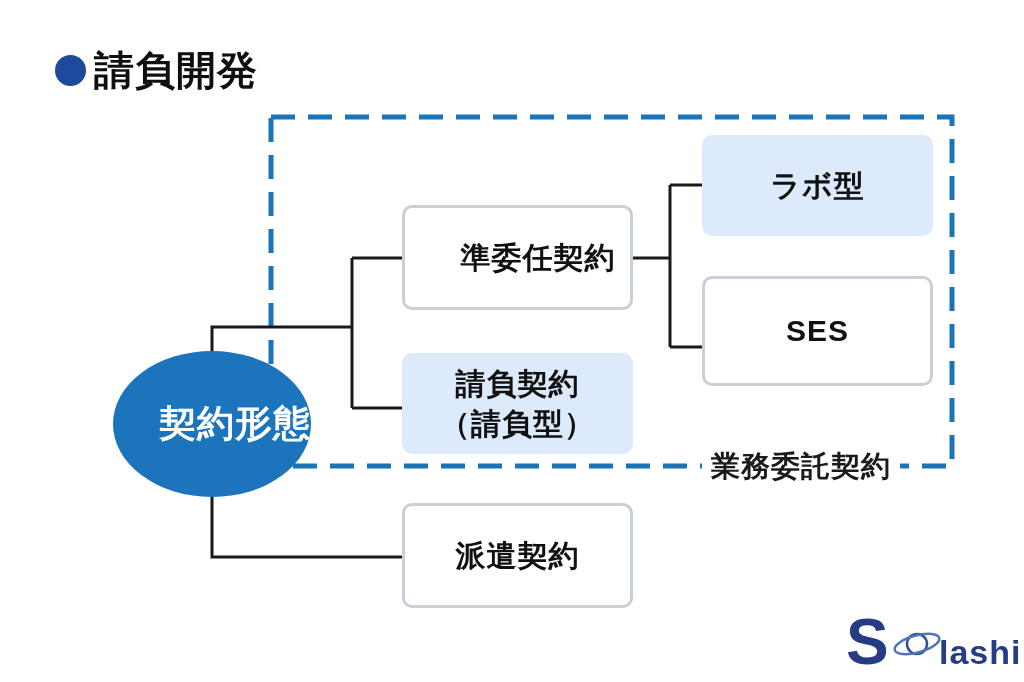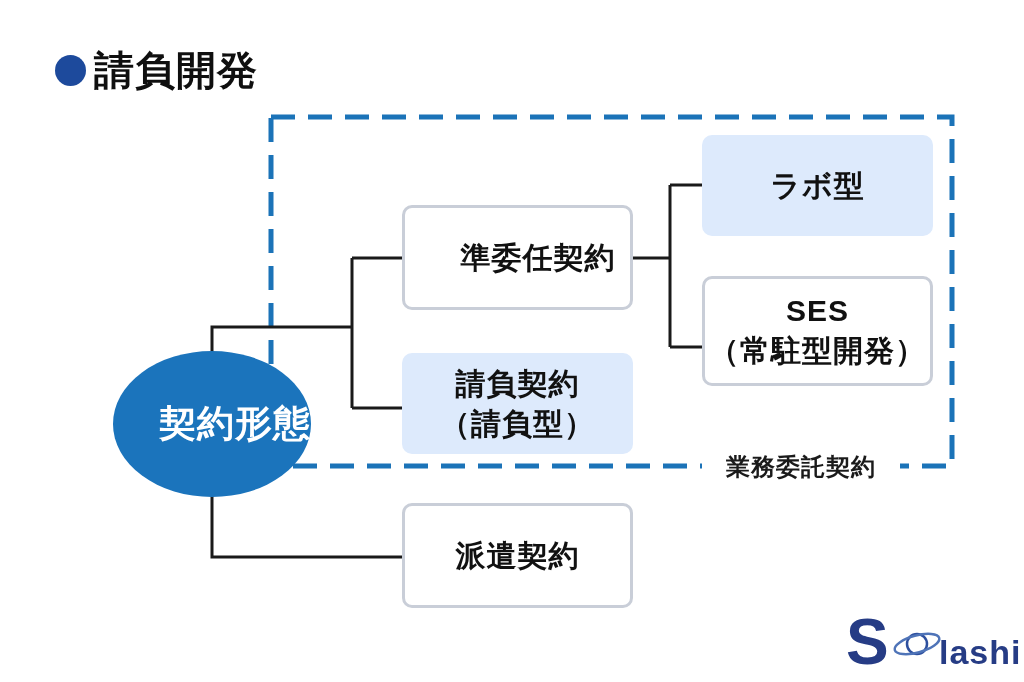--- a/index.html
+++ b/index.html
@@ -48,21 +48,21 @@
   .node-quasi { left: 402px; top: 205px; width: 231px; height: 105px; padding-left: 41px; }
   .node-ukeoi { left: 402px; top: 353px; width: 231px; height: 101px; }
   .node-labo  { left: 702px; top: 135px; width: 231px; height: 101px; }
   .node-ses   { left: 702px; top: 276px; width: 231px; height: 110px; }
   .node-haken { left: 402px; top: 503px; width: 231px; height: 105px; }
   .group-label {
     position: absolute; left: 702px; top: 446px;
     width: 198px; height: 42px;
     background: #ffffff;
     display: flex; align-items: center; justify-content: center;
-    font-size: 24px; font-weight: 700; color: #1a1a1a;
+    font-size: 29px; font-weight: 700; color: #1a1a1a;
     letter-spacing: 1px;
   }
   .logo {
     position: absolute; left: 840px; top: 606px;
     width: 184px; height: 64px;
   }
 </style>
 </head>
 <body>
 
@@ -98,21 +98,20 @@
     <span>請負契約</span>
     <span>（請負型）</span>
   </div>
 
   <div class="node filled node-labo">
     <span>ラボ型</span>
   </div>
 
   <div class="node outline node-ses">
     <span>SES</span>
-    <span>（常駐型開発）</span>
   </div>
 
   <div class="node outline node-haken">
     <span>派遣契約</span>
   </div>
 
   <div class="group-label">
     <span>業務委託契約</span>
   </div>
 

